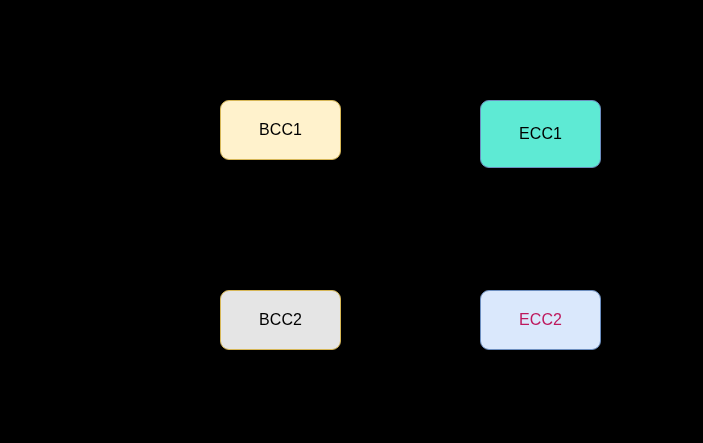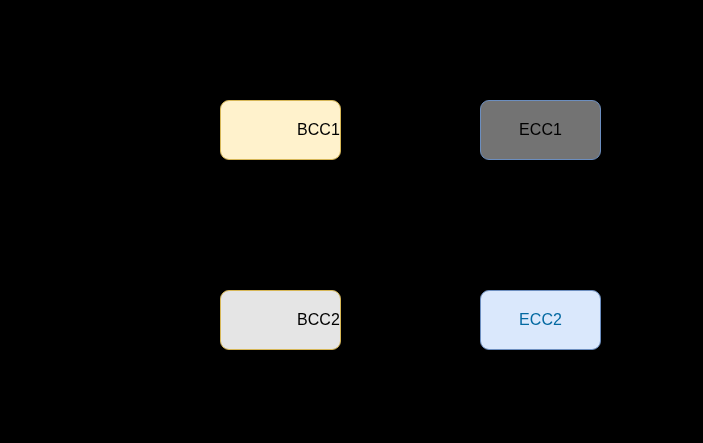--- a/index.html
+++ b/index.html
@@ -34,41 +34,40 @@
     text-align: center;
     user-select: none;
   }
   .node-label {
     display: block;
     white-space: nowrap;
   }
   .node.yellow {
     background: #fff2cc;
     border-color: #d6b656;
-    justify-content: flex-end;
   }
   .node.blue {
     background: #dae8fc;
     border-color: #6c8ebf;
   }
 </style>
 </head>
 <body>
 
 <div id="canvas" style="width: 703px; height: 443px; background: rgb(0, 0, 0);">
 
   <div class="node yellow" style="left: 220px; top: 100px; width: 121px; height: 60px; background: rgb(255, 242, 204); border-color: rgb(214, 182, 86); color: rgb(0, 0, 0);">
     <span class="node-label">BCC1</span>
   </div>
 
-  <div class="node blue" style="left: 480px; top: 100px; width: 121px; height: 60px; background: #737373; border-color: rgb(108, 142, 191); color: rgb(0, 0, 0);">
+  <div class="node blue" style="left: 480px; top: 100px; width: 121px; height: 68px; background: #5eead4; border-color: rgb(108, 142, 191); color: rgb(0, 0, 0);">
     <span class="node-label">ECC1</span>
   </div>
 
   <div class="node yellow" style="left: 220px; top: 290px; width: 121px; height: 60px; background: #e5e5e5; border-color: rgb(214, 182, 86); color: rgb(0, 0, 0);">
     <span class="node-label">BCC2</span>
   </div>
 
-  <div class="node blue" style="left: 480px; top: 290px; width: 121px; height: 60px; background: rgb(218, 232, 252); border-color: rgb(108, 142, 191); color: #0369a1;">
+  <div class="node blue" style="left: 480px; top: 290px; width: 121px; height: 60px; background: rgb(218, 232, 252); border-color: rgb(108, 142, 191); color: #be185d;">
     <span class="node-label">ECC2</span>
   </div>
 
 </div>
 
 </body></html>

